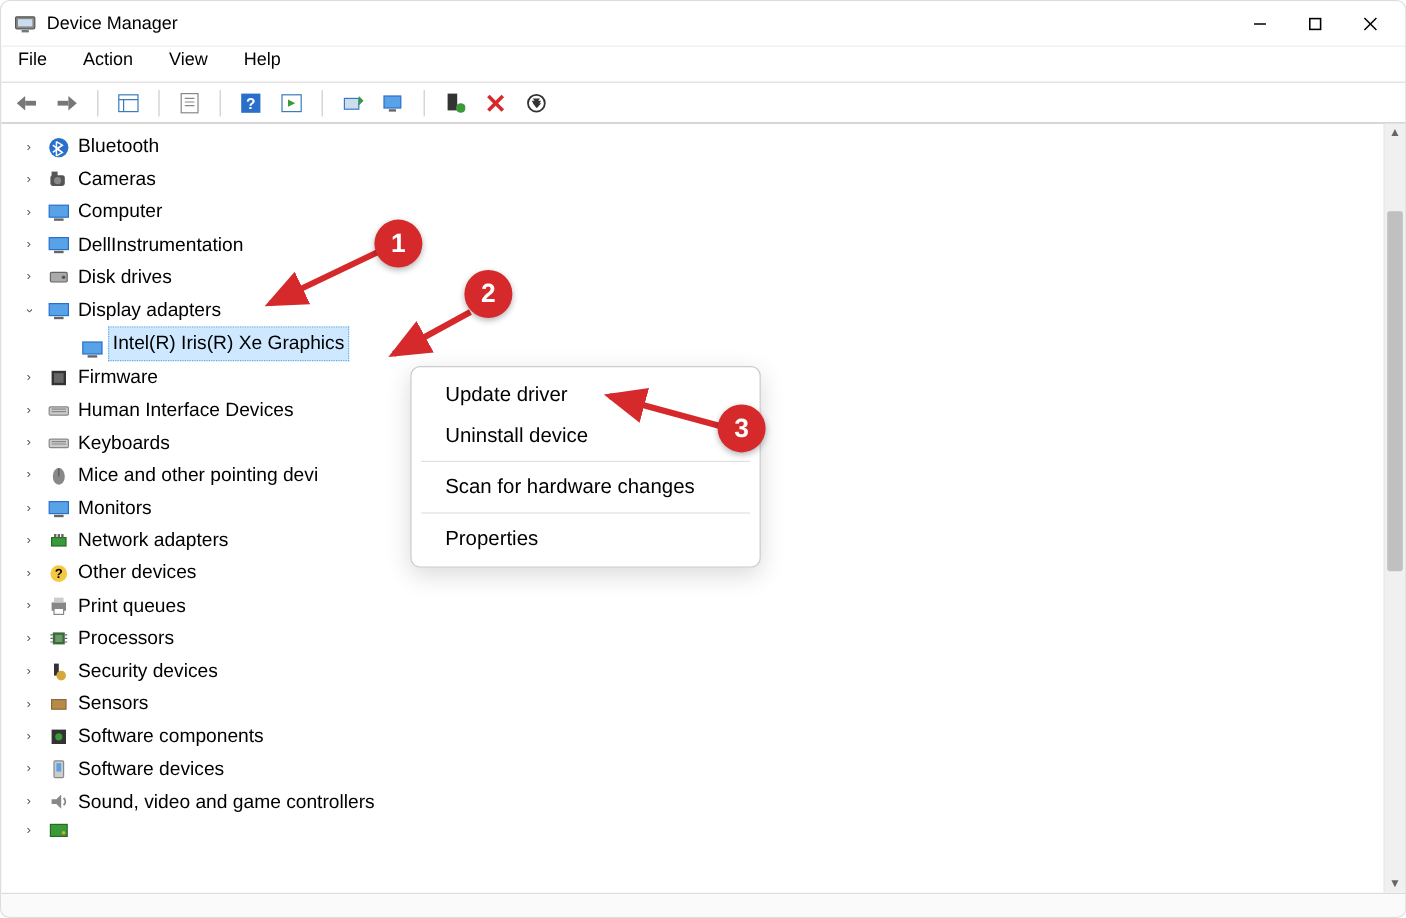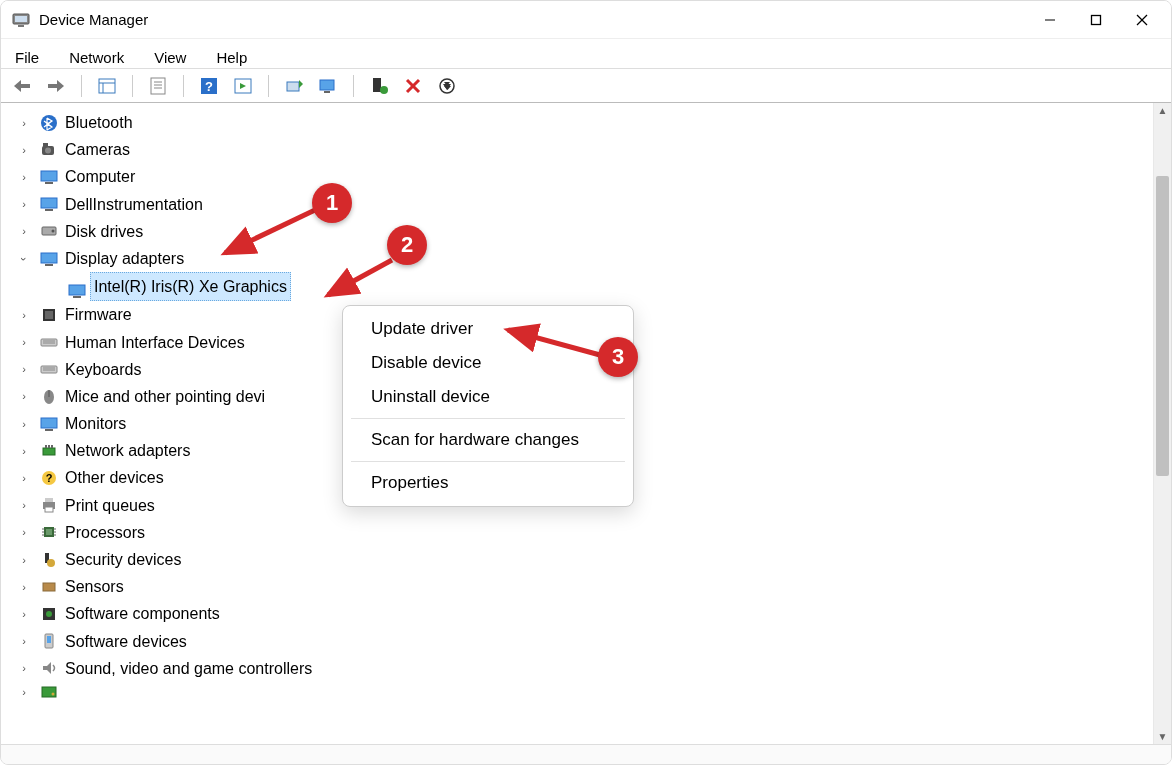--- a/index.html
+++ b/index.html
@@ -39,21 +39,21 @@
   }
   .titlebar .title { font-size: 15px; flex: 0 0 auto; }
   .titlebar-spacer { flex: 1; }
   .win-controls { display: flex; gap: 0; }
   .win-btn {
     width: 46px; height: 38px;
     display: inline-flex; align-items: center; justify-content: center;
     font-size: 14px; font-family: "Segoe UI Symbol", sans-serif;
   }
   .menubar {
-    display: flex; align-items: flex-end;
+    display: flex; align-items: flex-start;
     height: 30px; padding: 0 10px;
     border-bottom: 1px solid #ddd;
     gap: 22px;
     font-size: 15px;
   }
   .menubar span { padding: 2px 4px; }
   .toolbar {
     display: flex; align-items: center;
     height: 34px; padding: 0 10px;
     gap: 12px;
@@ -180,21 +180,21 @@
         <svg width="12" height="12">
             <line x1="1" y1="1" x2="11" y2="11" stroke="#000" stroke-width="1.3"></line>
             <line x1="11" y1="1" x2="1" y2="11" stroke="#000" stroke-width="1.3"></line>
           </svg>
       </div>
     </div>
   </div>
 
   <div class="menubar">
     <span>File</span>
-    <span>Network</span>
+    <span>Action</span>
     <span>View</span>
     <span>Help</span>
   </div>
 
   <div class="toolbar">
     <span class="tool-btn">
       <svg width="18" height="14" viewBox="0 0 18 14">
           <path d="M8 1 L1 7 L8 13 Z" fill="#777"></path>
           <rect x="8" y="5" width="9" height="4" fill="#777"></rect>
         </svg>
@@ -535,21 +535,20 @@
       <span class="arrow">▼</span>
     </div>
 
   </div>
 
   <div class="statusbar"></div>
 </div>
 
 <div class="context-menu">
   <div class="mi">Update driver</div>
-  <div class="mi">Disable device</div>
   <div class="mi">Uninstall device</div>
   <div class="sep"></div>
   <div class="mi">Scan for hardware changes</div>
   <div class="sep"></div>
   <div class="mi bold">Properties</div>
 </div>
 
 <div class="annot" style="left:312px; top:183px;">1</div>
 <div class="annot" style="left:387px; top:225px;">2</div>
 <div class="annot" style="left:598px; top:337px;">3</div>

